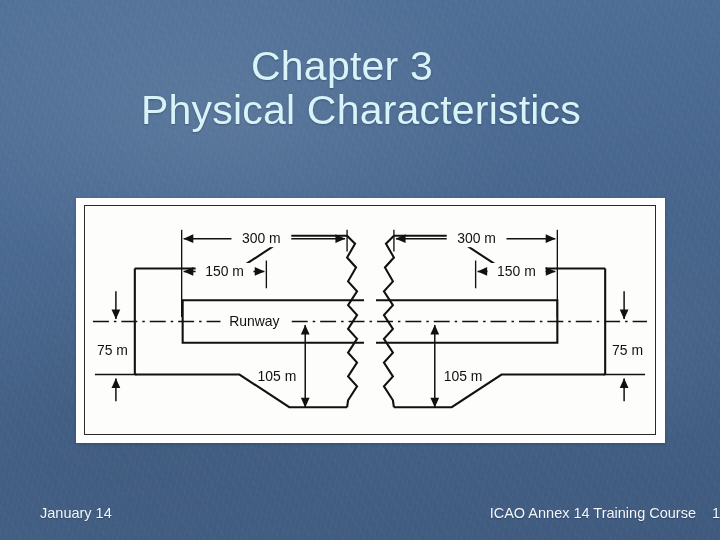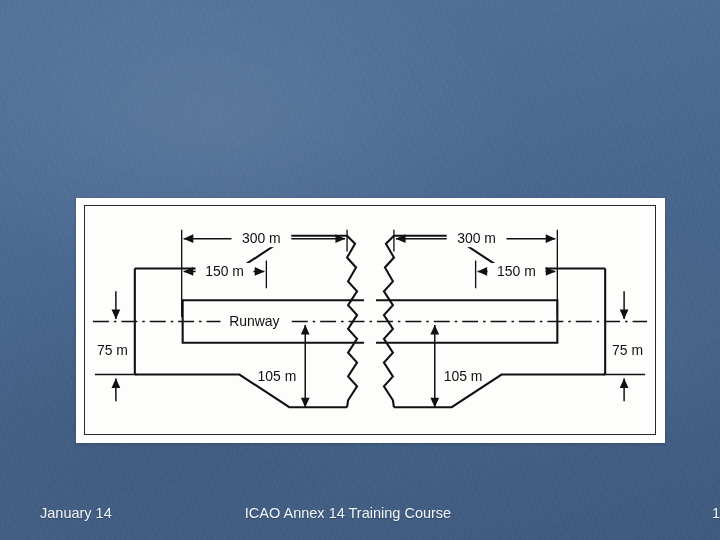--- a/index.html
+++ b/index.html
@@ -97,28 +97,32 @@
   }
   .footer-text {
     position: absolute;
     color: #f2f6fa;
     font-size: 14.5px;
     line-height: 22px;
     text-shadow: 0 1px 1px rgba(18,34,56,0.4);
     white-space: nowrap;
   }
   #footer-date   { left: 40px; }
-  #footer-center { left: 0; width: 696px; text-align: center; }
+  #footer-center { left: 0; width: 696px; text-align: right; }
   #footer-page   { right: 0; width: 690px; text-align: right; }
 </style>
 </head>
 <body>
 
 <div id="slide">
 
+  <div id="title-block">
+    <div class="title-line" id="title-line-1">Chapter 3</div>
+    <div class="title-line" id="title-line-2">Physical Characteristics</div>
+  </div>
 
   <div id="diagram-frame">
     <div id="diagram-inner">
 
       <svg id="diagram-svg" viewBox="0 0 572 230" preserveAspectRatio="none">
 
         <defs>
           <marker id="arrR" viewBox="0 0 10 10" refX="9.2" refY="5" markerWidth="7.5" markerHeight="7.5" orient="auto-start-reverse">
             <path d="M0.6,1.1 L9.4,5 L0.6,8.9 Z" fill="#111"></path>
           </marker>

